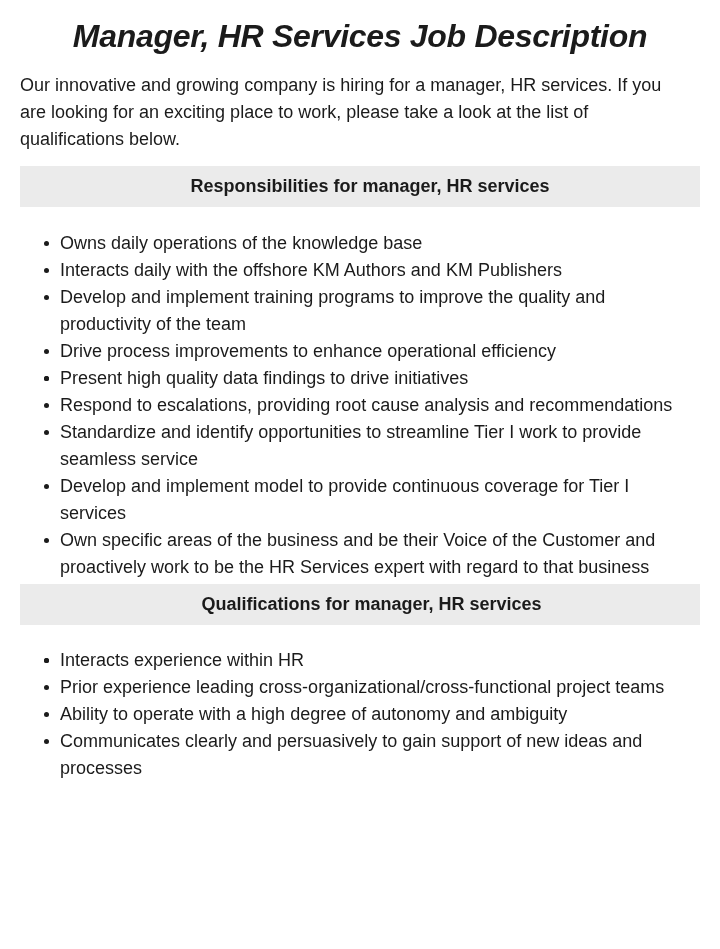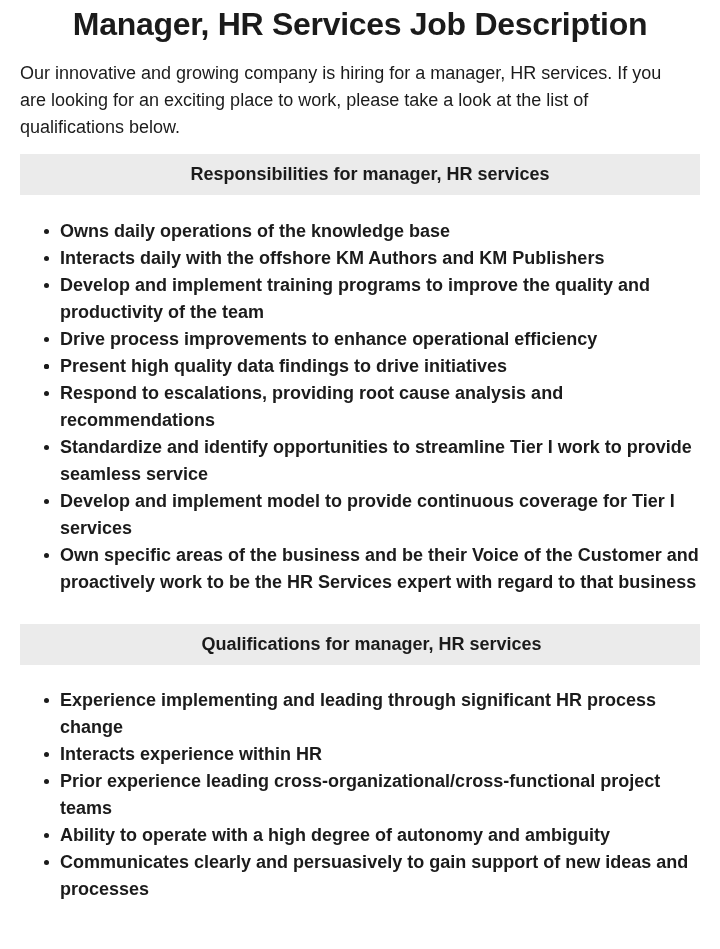--- a/index.html
+++ b/index.html
@@ -19,56 +19,56 @@
     font-family: "Liberation Sans", "DejaVu Sans", sans-serif;
     color: var(--text);
     overflow: hidden;
   }
   .page {
     width: 720px;
     height: 949px;
     padding: 0 20px;
   }
   .doc-title {
-    margin: 4px;
+    margin: 16px;
     font-size: 32px;
     line-height: 40px;
     font-weight: bold;
     text-align: center;
     letter-spacing: -0.3px;
     white-space: nowrap;
+    font-style: italic;
   }
   .intro {
     margin: 16px 0 0 0;
     font-size: 18px;
     line-height: 27px;
     white-space: pre-line;
   }
   .section-header {
     margin-top: 13px;
     height: 41px;
     background: var(--section-header-bg);
     display: flex;
     align-items: center;
     padding-left: 20px;
     font-size: 18px;
     font-weight: bold;
     justify-content: center;
   }
   .section-header.second {
-    margin-top: 28px;
+    margin-top: 3px;
     padding-left: 23px;
   }
   ul.bullet-list {
     list-style: none;
     margin: 23px 0 0 0;
     padding: 0 0 0 40px;
     font-size: 18px;
     line-height: 27px;
-    font-weight: bold;
   }
   ul.bullet-list.second {
     margin-top: 22px;
   }
   ul.bullet-list li {
     position: relative;
     white-space: pre-line;
   }
   .bullet-dot {
     position: absolute;
@@ -121,21 +121,21 @@
       <li><span class="bullet-dot"></span><span>Own specific areas of the business and be their Voice of the Customer and
 proactively work to be the HR Services expert with regard to that business</span></li>
     </ul>
 
   <div class="section-header second">
     <span>Qualifications for manager, HR services</span>
   </div>
 
   <ul class="bullet-list second">
 
-      <li><span class="bullet-dot"></span><span>Experience implementing and leading through significant HR process change</span></li>
+      <li><span class="bullet-dot"></span></li>
 
       <li><span class="bullet-dot"></span><span>Interacts experience within HR</span></li>
 
       <li><span class="bullet-dot"></span><span>Prior experience leading cross-organizational/cross-functional project teams</span></li>
 
       <li><span class="bullet-dot"></span><span>Ability to operate with a high degree of autonomy and ambiguity</span></li>
 
       <li><span class="bullet-dot"></span><span>Communicates clearly and persuasively to gain support of new ideas and
 processes</span></li>
 

